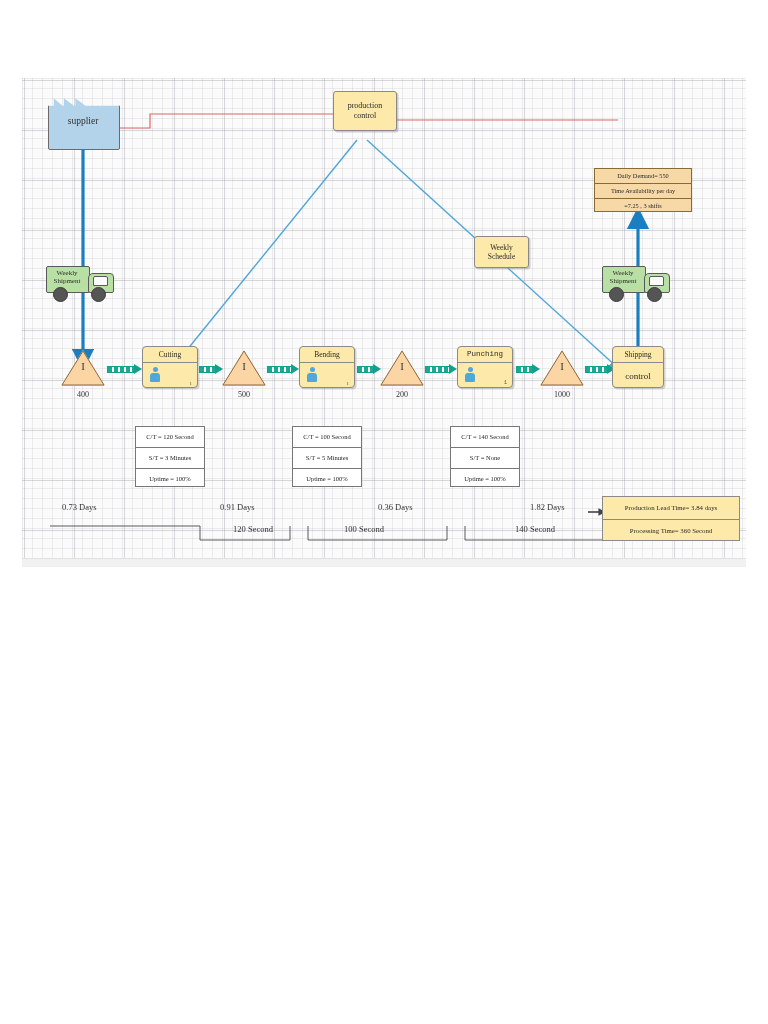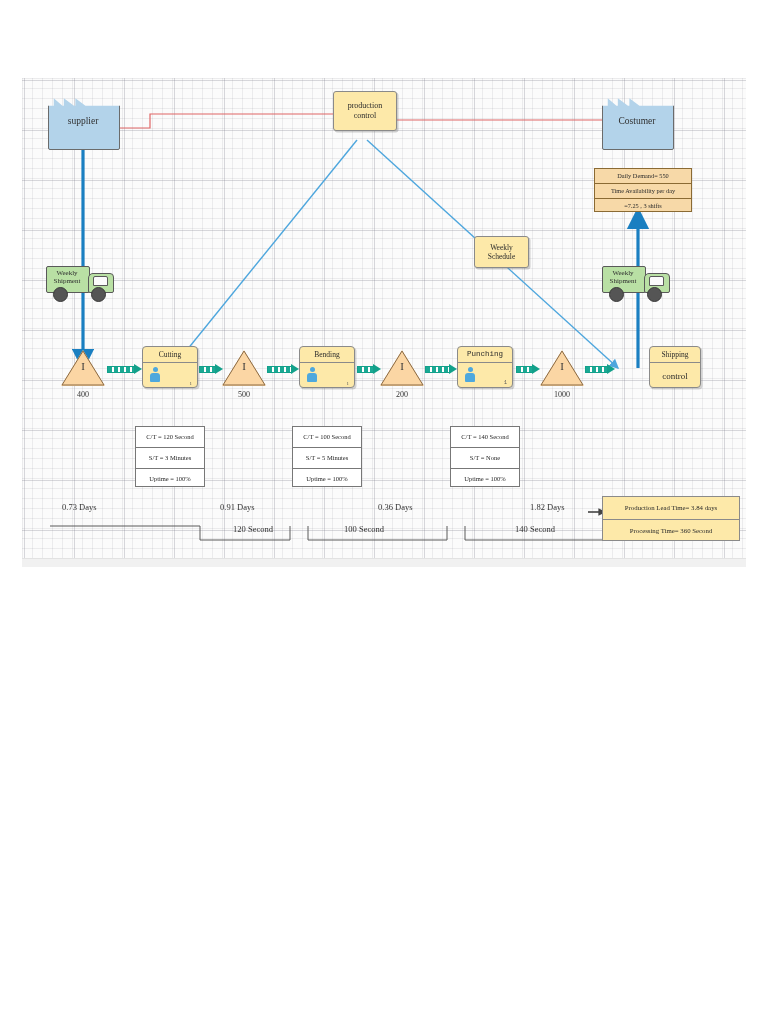--- a/index.html
+++ b/index.html
@@ -181,24 +181,20 @@
       <path d="M583,434 L566,434" stroke="#444" stroke-width="1.1" fill="none"></path>
       <path d="M566,434 L583,434" stroke="#444" stroke-width="1.1" fill="none" marker-end="url(#ar-dk)"></path>
     </g>
   </svg>
 
   <div class="factory nosel" style="left:26px;top:18px;">
     <div class="body"></div>
     <div class="lbl">supplier</div>
   </div>
 
-  <div class="factory nosel" style="left:580px;top:18px;">
-    <div class="body"></div>
-    <div class="lbl">Costumer</div>
-  </div>
 
   <div class="ybox sh nosel" style="left:311px;top:13px;width:64px;height:40px;
        flex-direction:column;font-size:8px;">
     <span>production</span>
     <span>control</span>
   </div>
 
   <div class="demand nosel" style="left:572px;top:90px;width:98px;height:44px;">
     <div class="r">Daily Demand= 550</div>
     <div class="r">Time Availability per day</div>
@@ -326,21 +322,21 @@
     <div class="ttl">Punching</div>
     <div class="bodyrow">
       <div class="op">
         <div class="head"></div>
         <div class="torso"></div>
       </div>
       <div class="cnt">1</div>
     </div>
   </div>
 
-  <div class="proc nosel" style="left:590px;top:268px;width:52px;height:42px;margin-left:37px;">
+  <div class="proc nosel" style="left:590px;top:268px;width:52px;height:42px;">
     <div class="ttl">Shipping</div>
     <div class="ttl" style="border-bottom:none;height:26px;line-height:26px;font-size:9px;">control</div>
   </div>
 
   <div class="dbox nosel" style="left:113px;top:348px;width:70px;height:61px;">
     <div class="r">C/T = 120 Second</div>
     <div class="r">S/T = 3 Minutes</div>
     <div class="r">Uptime = 100%</div>
   </div>
 

